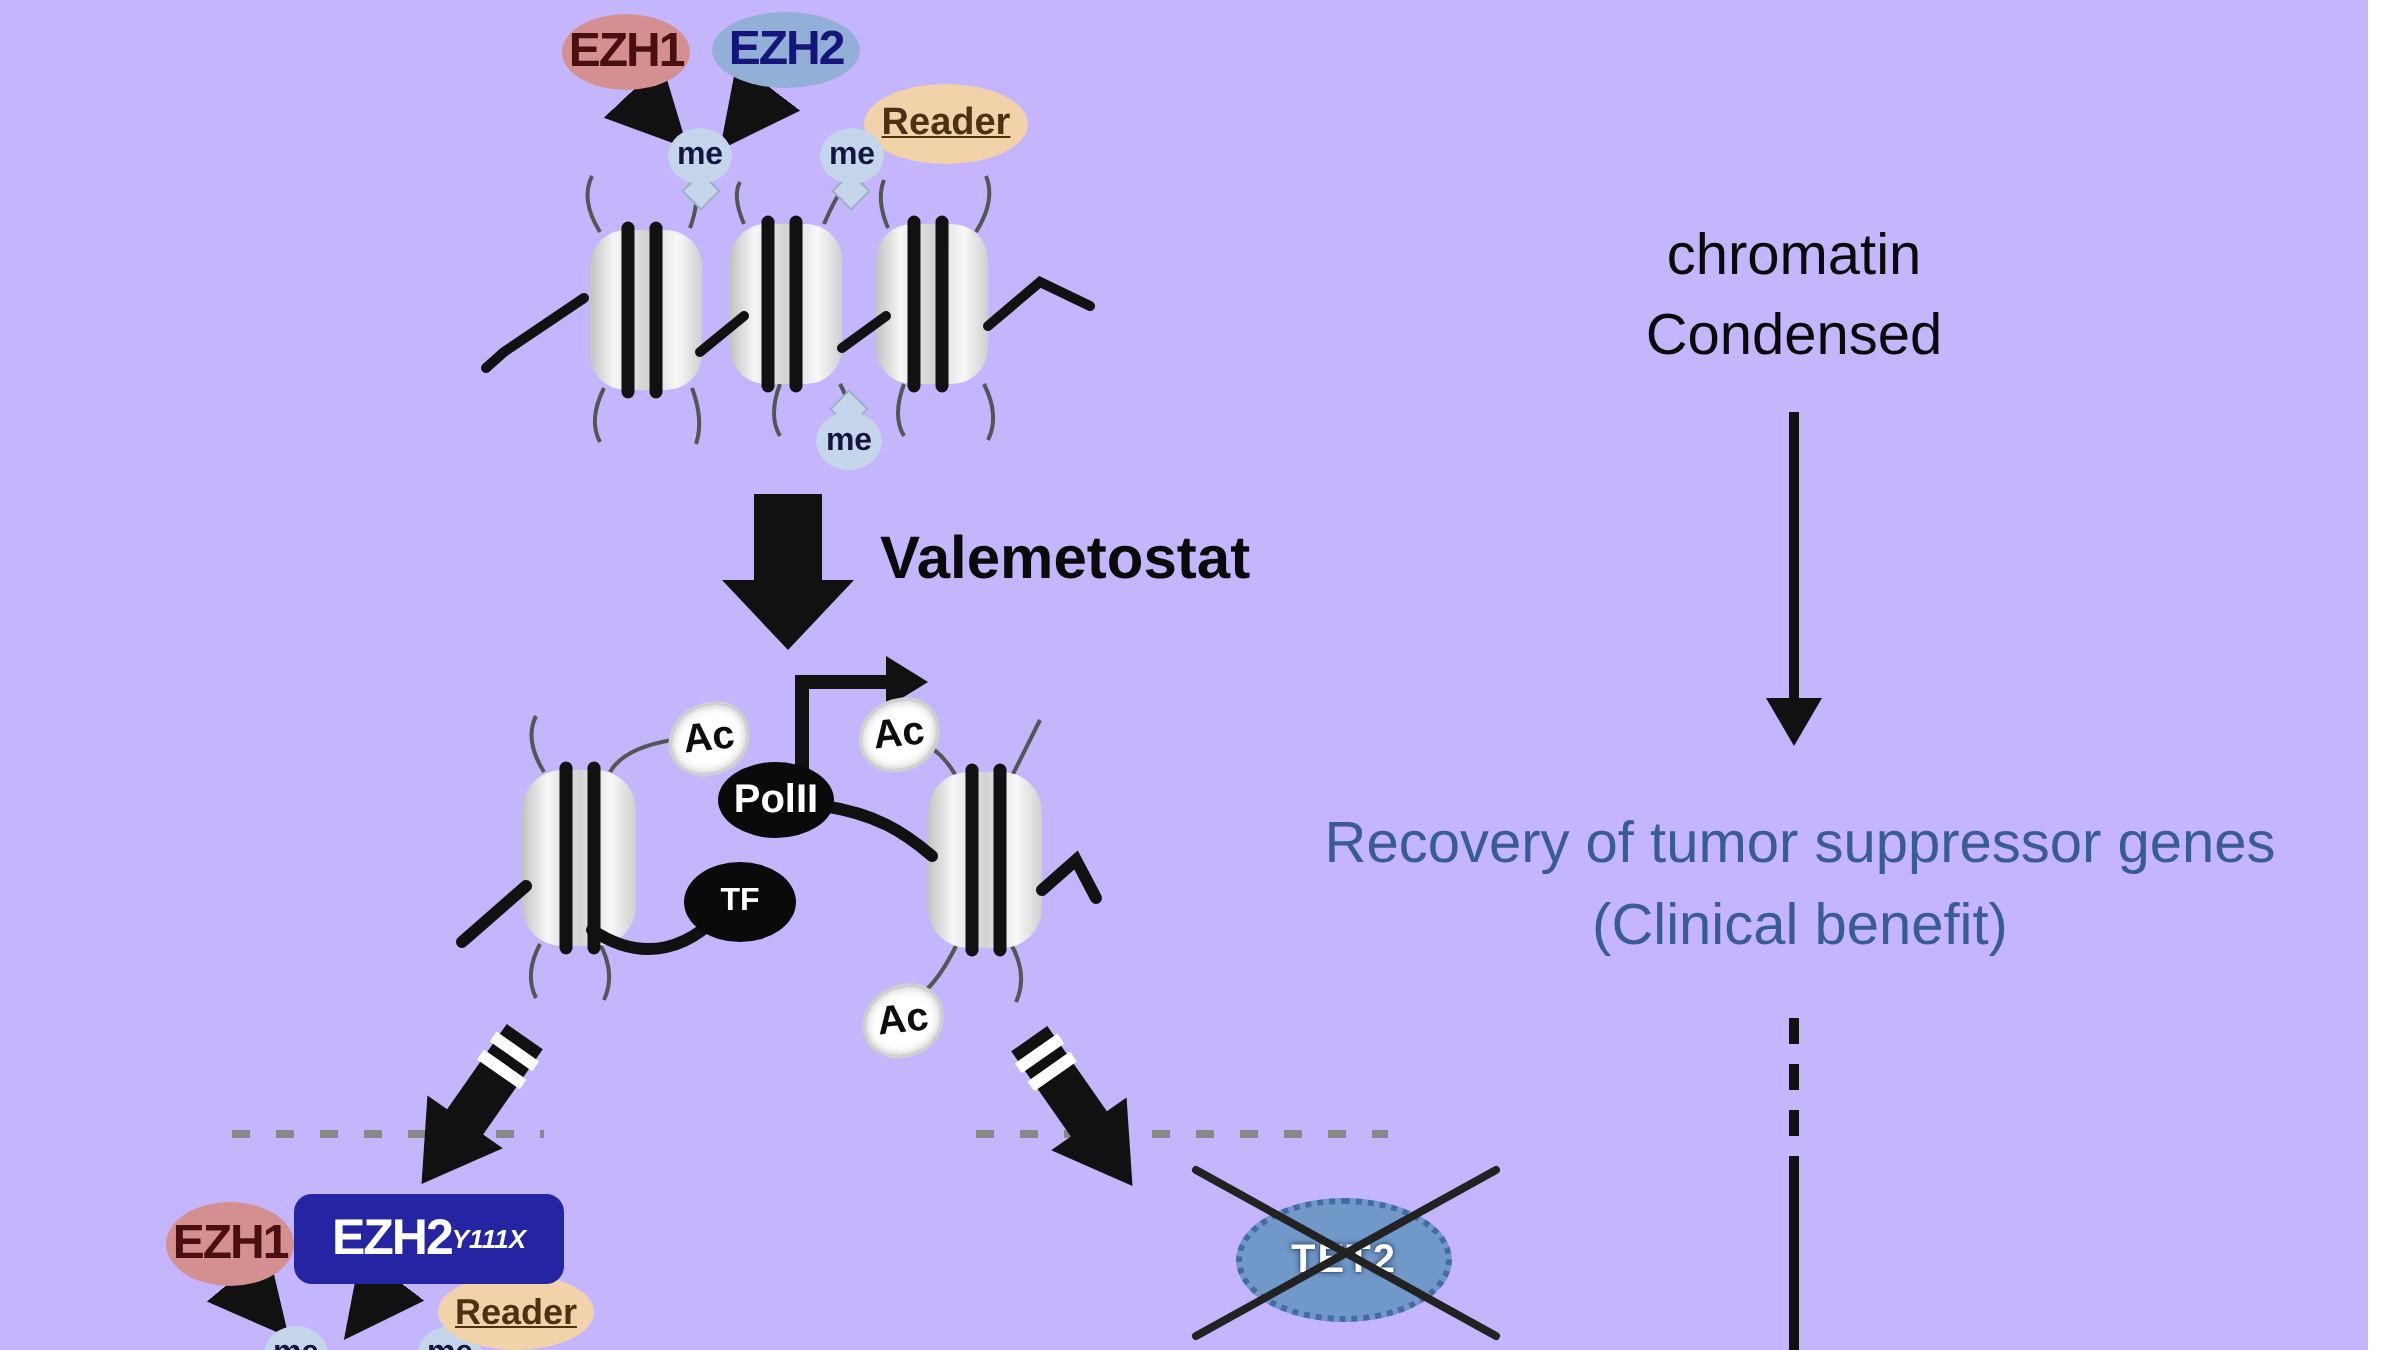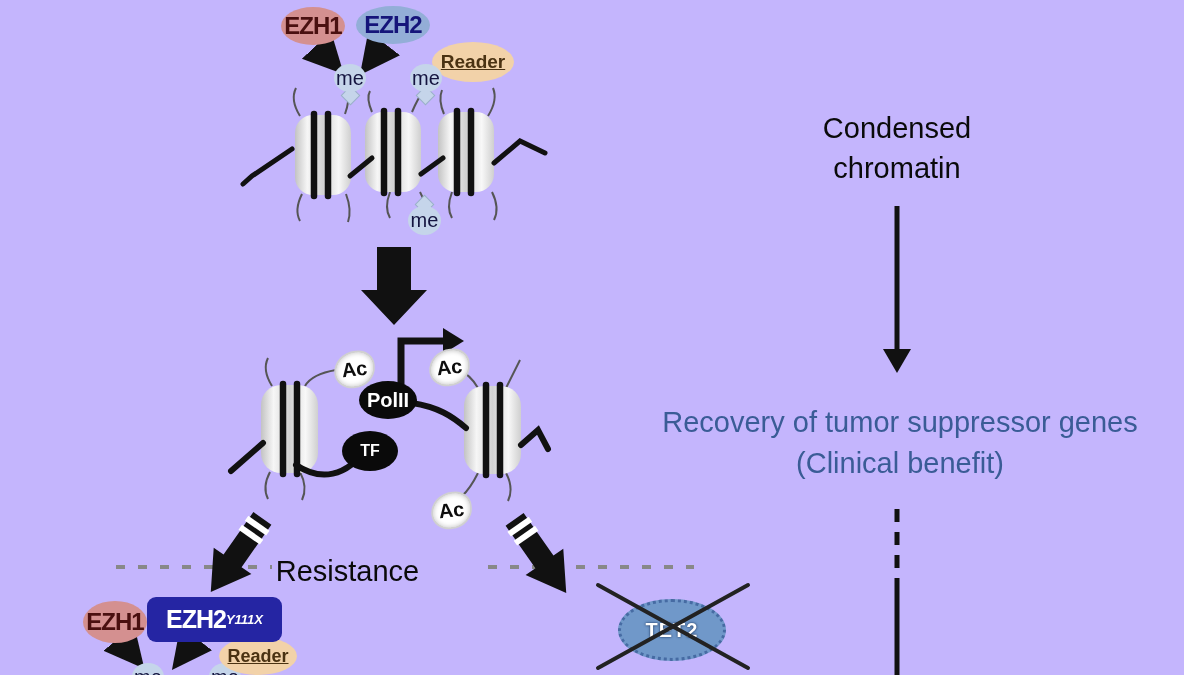--- a/index.html
+++ b/index.html
@@ -6,21 +6,21 @@
   #stage{
     position:relative;width:1184px;height:675px;background:#c4b5fd;
     overflow:hidden;font-family:"Liberation Sans",sans-serif;
   }
   .abs{position:absolute;}
   .center{display:flex;align-items:center;justify-content:center;}
   .oval{border-radius:50%;font-weight:bold;letter-spacing:-1px;}
   .ezh1{background:var(--ezh1-fill,#d49090);color:#4a1010;font-size:24px;}
   .ezh2{background:var(--ezh2-fill,#93aed7);color:#15157a;font-size:24px;}
   .reader{background:var(--reader-fill,#f2d2a9);color:#4a3212;font-size:19px;letter-spacing:0;text-decoration:underline;}
-  .me{background:var(--me-fill,#c5d5ea);color:#14143f;font-size:20px;font-weight:normal;border-radius:50%;}
+  .me{background:var(--me-fill,#c5d5ea);color:#14143f;font-size:16px;font-weight:bold;border-radius:50%;}
   .ac{background:#ffffff;border:2px solid #d0d0d0;border-radius:58% 42% 55% 45%;
       box-shadow:inset 0 0 5px #c4c4c4;color:#0d0d0d;font-weight:bold;font-size:20px;transform:rotate(-6deg);}
   .blob{background:#0a0a0a;color:#ffffff;border-radius:50%;font-weight:bold;}
   .mutantbox{background:var(--mutant-fill,#2525a3);color:#ffffff;border-radius:9px;font-weight:bold;}
   .mutantbox .base{font-size:25px;letter-spacing:-1px;}
   .mutantbox sup{font-size:13px;letter-spacing:0;font-style:italic;}
   .cloud{background:var(--tet2-fill,#7098c9);border:3px dotted #466ba3;border-radius:50%;
          color:#ffffff;font-weight:bold;font-size:20px;letter-spacing:1px;
          text-shadow:0 0 3px #1e3a66,0 0 1px #1e3a66;}
   .bigtext{font-size:29px;color:#0a0a0a;text-align:center;line-height:1.38;}
@@ -161,37 +161,37 @@
     </g>
   </svg>
 
   <div class="abs center oval ezh1" style="left:281px;top:7px;width:64px;height:38px;">EZH1</div>
   <div class="abs center oval ezh2" style="left:356px;top:6px;width:74px;height:38px;">EZH2</div>
   <div class="abs center oval reader" style="left:432px;top:42px;width:82px;height:40px;">Reader</div>
   <div class="abs center me" style="left:334px;top:64px;width:32px;height:28px;">me</div>
   <div class="abs center me" style="left:410px;top:64px;width:32px;height:28px;">me</div>
   <div class="abs center me" style="left:408px;top:206px;width:33px;height:29px;">me</div>
 
+  <div class="abs boldtext" style="left:440px;top:263px;width:240px;">Valemetostat</div>
 
   <div class="abs center ac" style="left:334px;top:351px;width:37px;height:33px;">Ac</div>
   <div class="abs center ac" style="left:429px;top:349px;width:37px;height:33px;">Ac</div>
   <div class="abs center ac" style="left:431px;top:492px;width:37px;height:33px;">Ac</div>
   <div class="abs center blob" style="left:342px;top:431px;width:56px;height:40px;font-size:16px;z-index:1;">TF</div>
   <div class="abs center blob" style="left:359px;top:381px;width:58px;height:38px;font-size:20px;z-index:2;">PolII</div>
 
   <div class="abs bigtext" style="left:772px;top:108px;width:250px;">
+    <div>chromatin</div>
     <div>Condensed</div>
-    <div>chromatin</div>
   </div>
   <div class="abs bigtext bluetext" style="left:598px;top:402px;width:604px;line-height:1.42;">
     <div>Recovery of tumor suppressor genes</div>
     <div>(Clinical benefit)</div>
   </div>
 
-  <div class="abs bigtext" style="left:275px;top:551px;width:145px;">Resistance</div>
 
   <div class="abs center oval reader" style="left:219px;top:637px;width:78px;height:38px;font-size:18px;z-index:1;">Reader</div>
   <div class="abs center oval ezh1" style="left:83px;top:601px;width:64px;height:42px;z-index:2;">EZH1</div>
   <div class="abs center mutantbox" style="left:147px;top:597px;width:135px;height:45px;z-index:2;">
     <span class="base">EZH2</span>
       <sup>Y111X</sup>
   </div>
   <div class="abs center me" style="left:132px;top:663px;width:32px;height:28px;">me</div>
   <div class="abs center me" style="left:209px;top:663px;width:32px;height:28px;">me</div>
 

